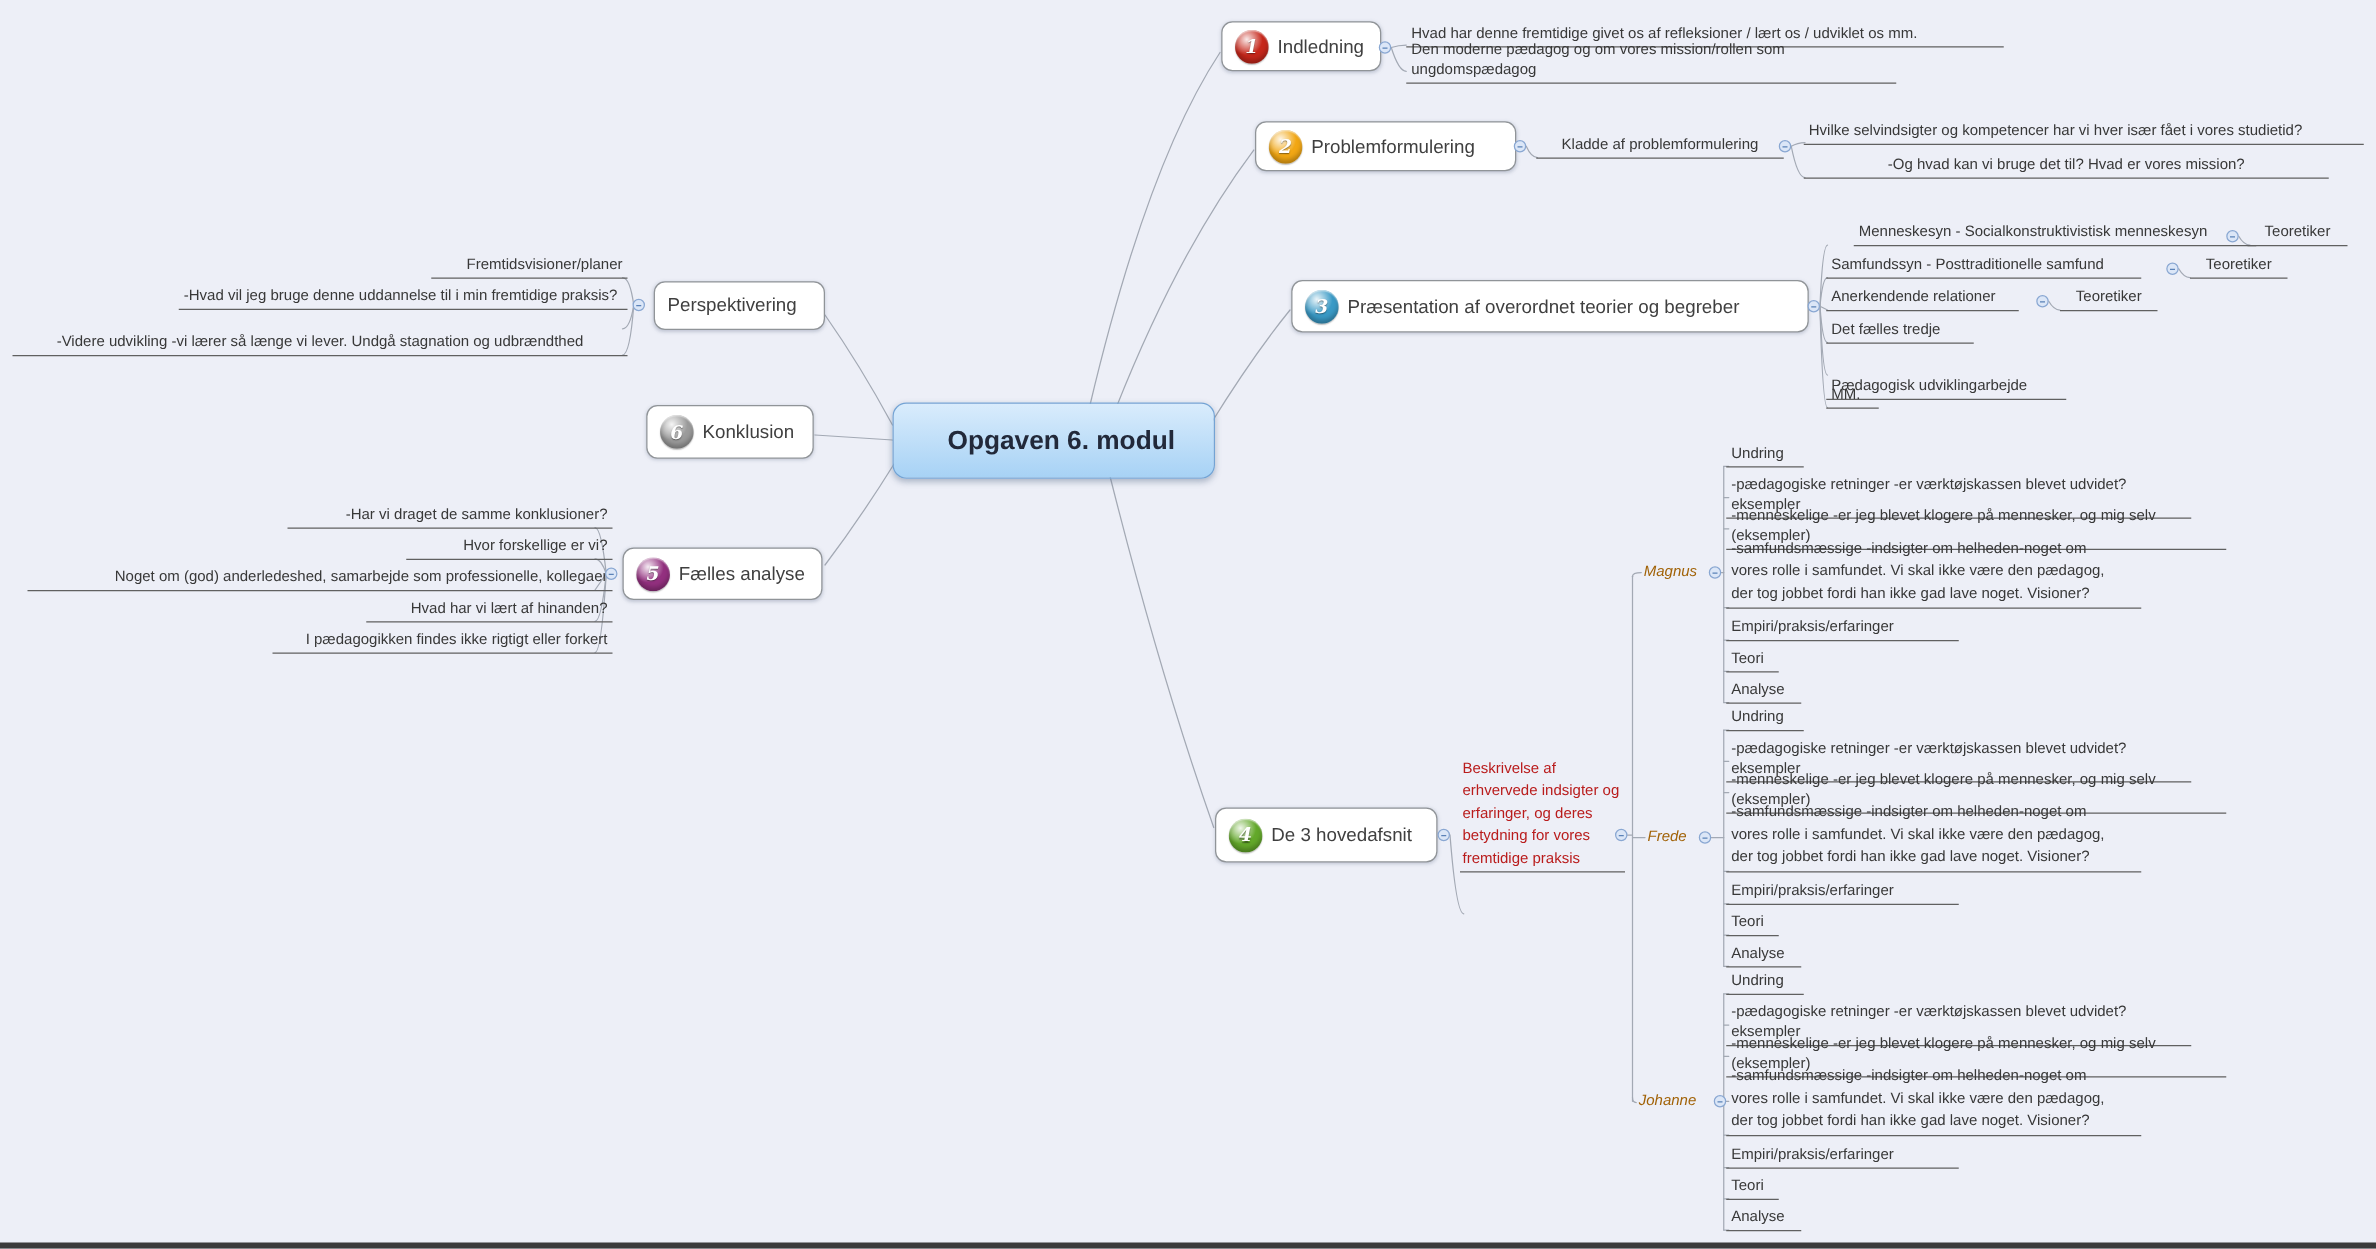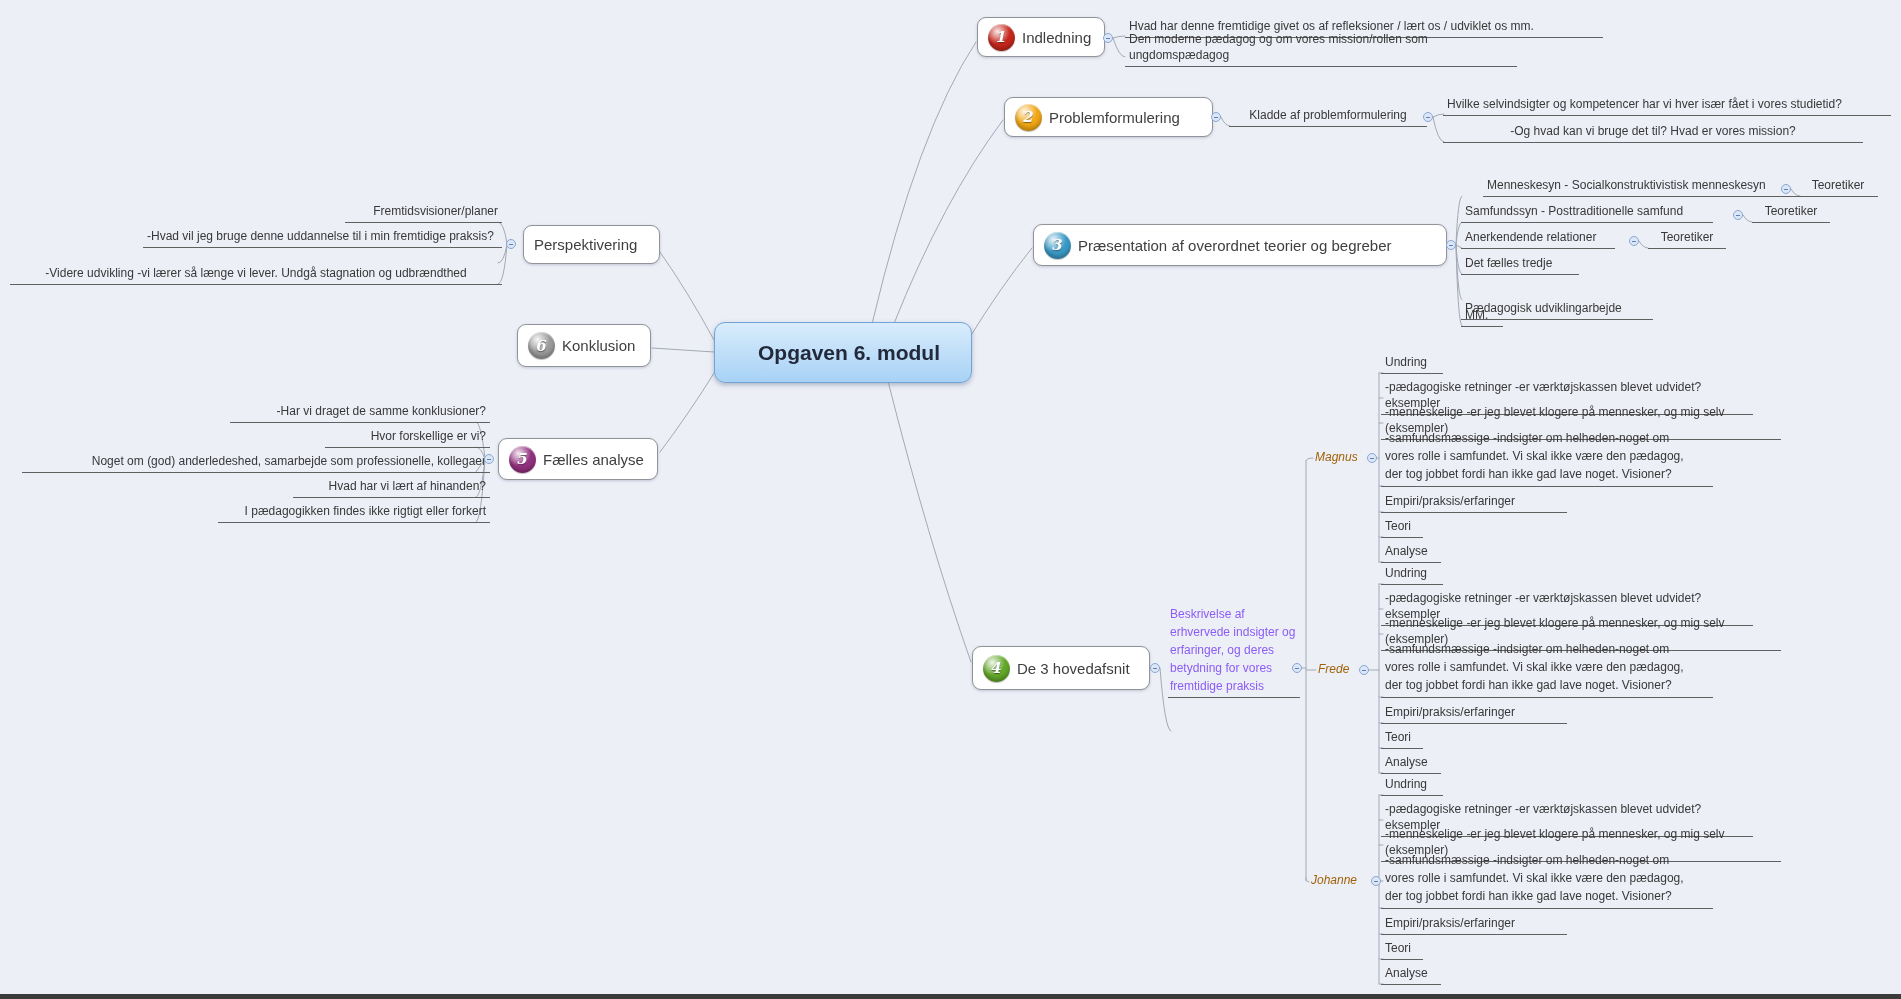--- a/index.html
+++ b/index.html
@@ -53,21 +53,21 @@
   }
   .lt.ra{text-align:right;}
   .lt.ca{text-align:center;}
   .lt.pre{white-space:pre-line;line-height:18px;}
 
   .person-name{
     position:absolute;font-size:12px;color:#a16207;white-space:nowrap;font-style:italic;
   }
   .note-topic{
     position:absolute;box-sizing:border-box;
-    font-size:12px;line-height:18px;color:#8b5cf6;
+    font-size:12px;line-height:18px;color:#b91c1c;
     padding:0 2px 2px 2px;border-bottom:1px solid #606060;
   }
   .handle{
     position:absolute;box-sizing:border-box;
     width:10px;height:10px;border-radius:50%;
     background:#dbe6f7;border:1px solid #89a7d2;
   }
   .handle::after{
     content:"";position:absolute;left:2px;right:2px;top:3.5px;height:1px;background:#5b82b8;
   }

